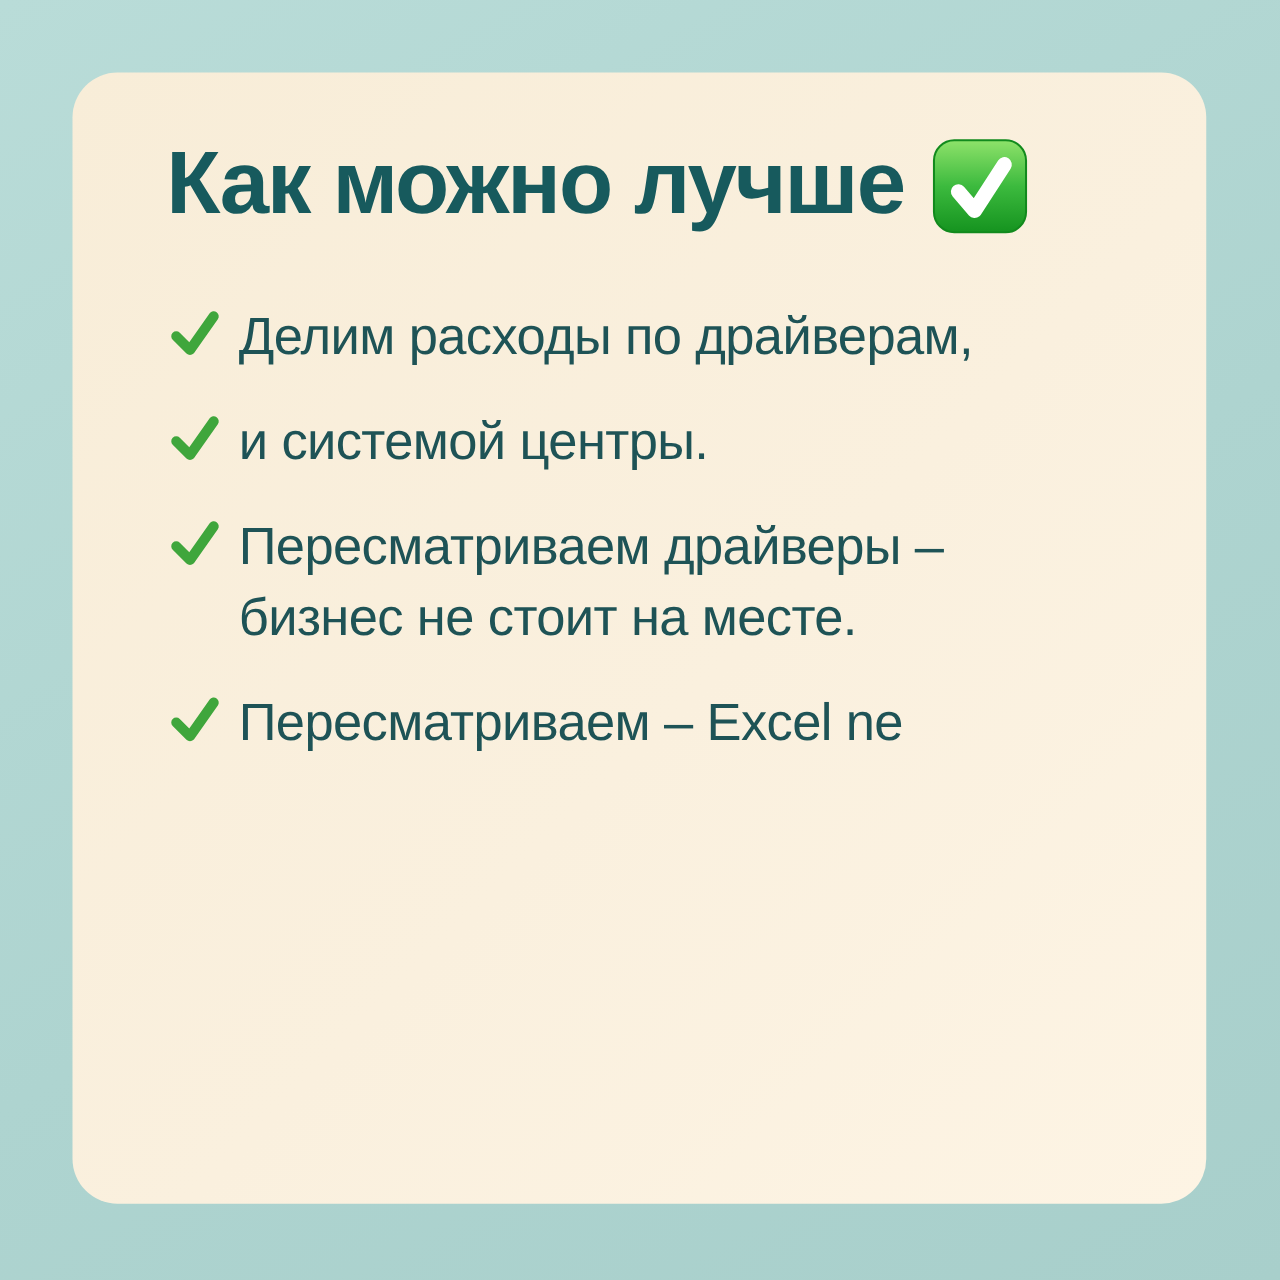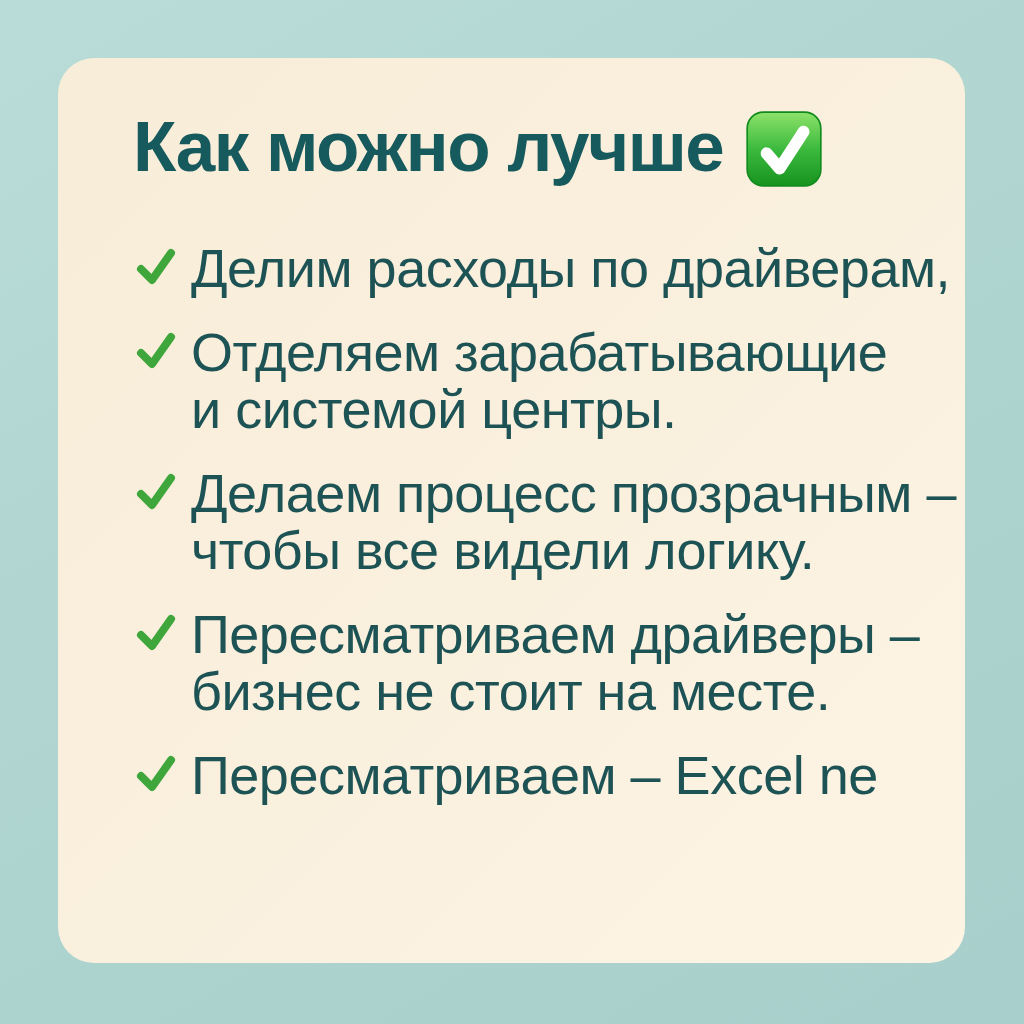--- a/index.html
+++ b/index.html
@@ -57,21 +57,21 @@
     align-items: flex-start;
   }
   .check {
     flex: 0 0 auto;
     width: 46px;
     height: 46px;
     margin-top: 3px;
     margin-right: 12px;
   }
   .lines {
-    font-size: 54px;
+    font-size: 42px;
     line-height: 57px;
     color: #1e5356;
     letter-spacing: -0.5px;
   }
   .lines div {
     white-space: nowrap;
   }
 </style>
 </head>
 <body>
@@ -103,34 +103,24 @@
         <div class="lines">
           <div>Делим расходы по драйверам,</div>
         </div>
       </div>
 
       <div class="item">
         <svg class="check" viewBox="0 0 46 46">
           <path d="M8 26 L19 37 L38 10" fill="none" stroke="#3fa63c" stroke-width="8" stroke-linecap="round" stroke-linejoin="round"></path>
         </svg>
         <div class="lines">
-          <div>Отделяем зарабатывающие</div>
           <div>и системой центры.</div>
         </div>
       </div>
 
-      <div class="item">
-        <svg class="check" viewBox="0 0 46 46">
-          <path d="M8 26 L19 37 L38 10" fill="none" stroke="#3fa63c" stroke-width="8" stroke-linecap="round" stroke-linejoin="round"></path>
-        </svg>
-        <div class="lines">
-          <div>Делаем процесс прозрачным –</div>
-          <div>чтобы все видели логику.</div>
-        </div>
-      </div>
 
       <div class="item">
         <svg class="check" viewBox="0 0 46 46">
           <path d="M8 26 L19 37 L38 10" fill="none" stroke="#3fa63c" stroke-width="8" stroke-linecap="round" stroke-linejoin="round"></path>
         </svg>
         <div class="lines">
           <div>Пересматриваем драйверы –</div>
           <div>бизнес не стоит на месте.</div>
         </div>
       </div>

